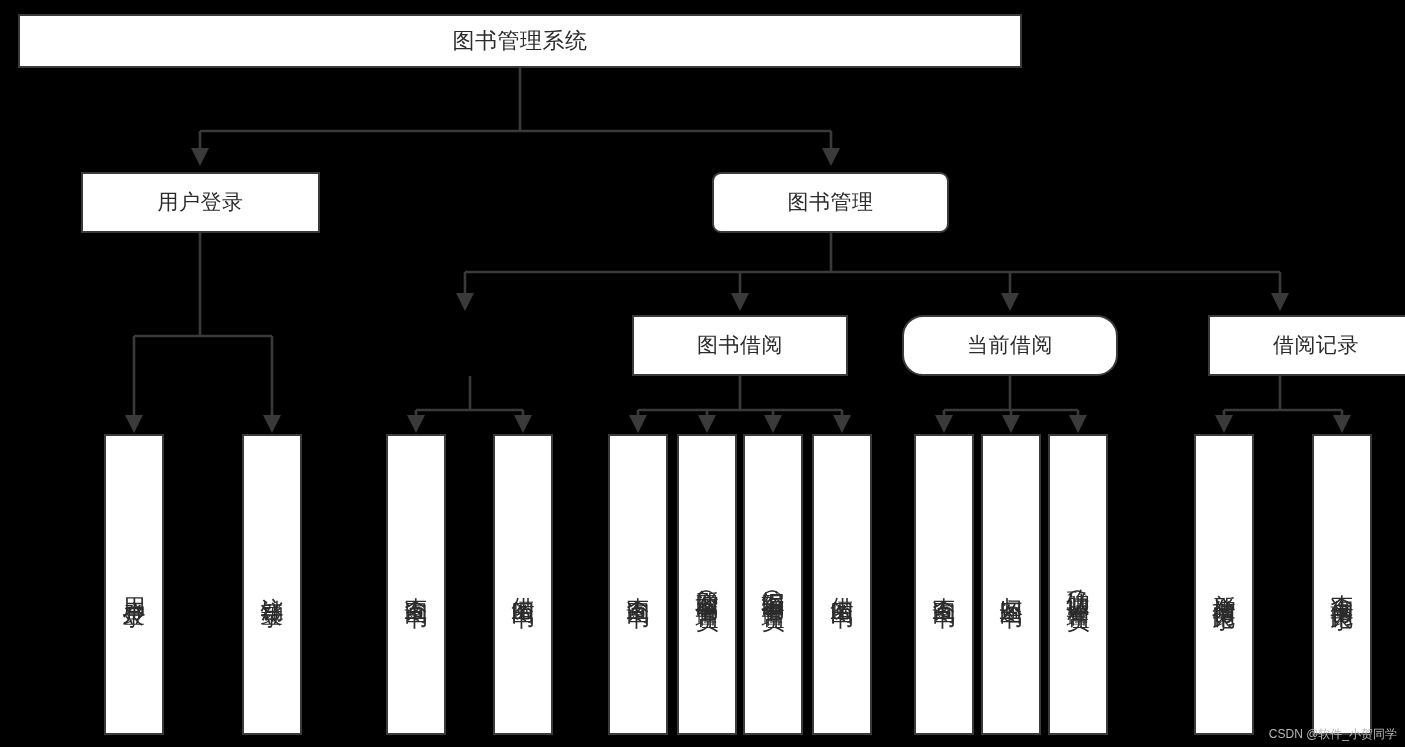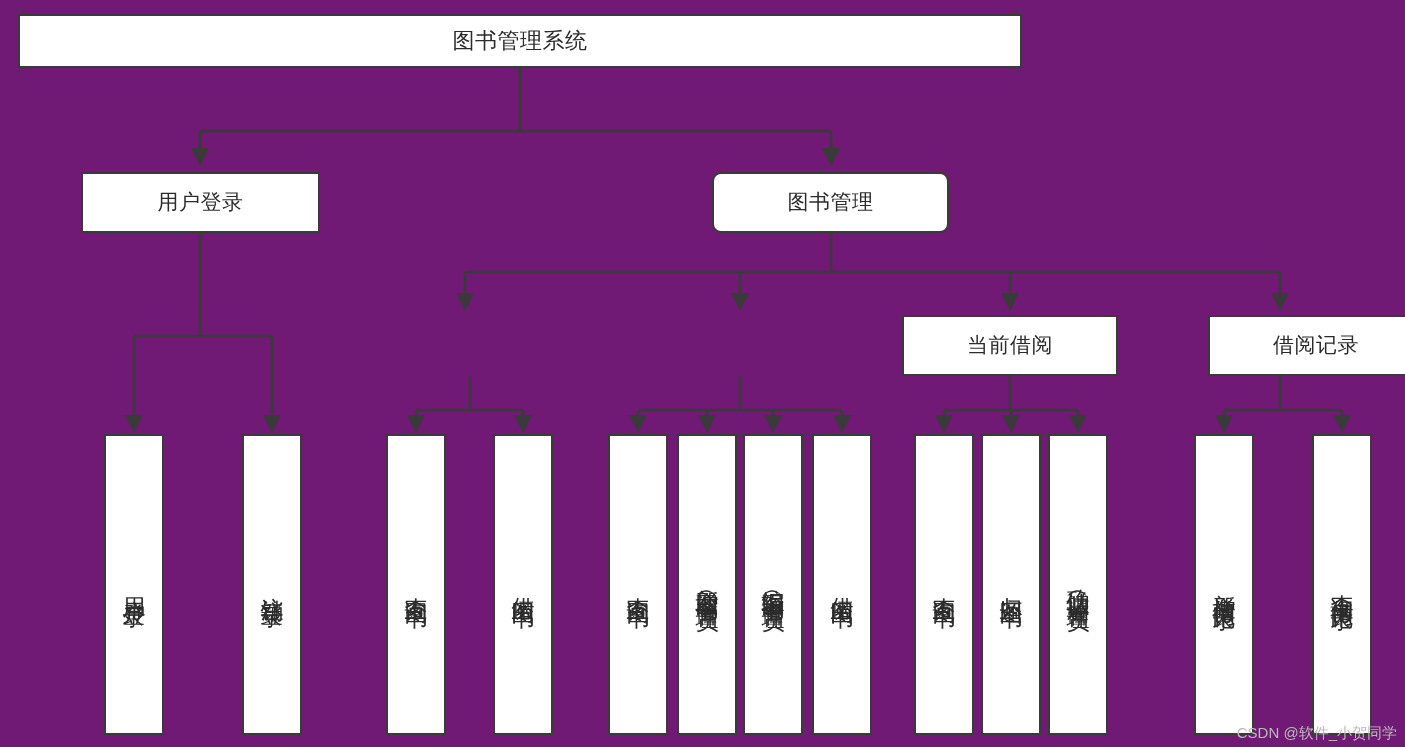--- a/index.html
+++ b/index.html
@@ -8,21 +8,21 @@
     padding: 0;
     background: #ffffff;
   }
   body {
     font-family: "Liberation Sans", "DejaVu Sans", sans-serif;
   }
   #canvas {
     position: relative;
     width: 1405px;
     height: 747px;
-    background: #701a75;
+    background: #000000;
     overflow: hidden;
   }
   #edges {
     position: absolute;
     left: 0;
     top: 0;
     width: 1405px;
     height: 747px;
     pointer-events: none;
   }
@@ -61,21 +61,21 @@
     text-orientation: upright;
     font-size: 23px;
     line-height: 1.18;
     letter-spacing: 3px;
     max-height: 272px;
   }
   .watermark {
     position: absolute;
     right: 8px;
     bottom: 4px;
-    font-size: 15px;
+    font-size: 12px;
     color: #b9b9b9;
     white-space: nowrap;
     z-index: 5;
     font-family: "Liberation Sans", "DejaVu Sans", sans-serif;
   }
 </style>
 </head>
 <body>
 
 <div id="canvas">
@@ -134,21 +134,24 @@
     <span class="label">图书管理系统</span>
   </div>
 
   <div class="node horiz" style="left:81px; top:172px; width:239px; height:61px;">
     <span class="label">用户登录</span>
   </div>
   <div class="node horiz" style="left:712px; top:172px; width:237px; height:61px;border-radius:9px;">
     <span class="label">图书管理</span>
   </div>
 
-  <div class="node horiz" style="left:902px; top:315px; width:216px; height:61px;">
+  <div class="node horiz" style="left:632px; top:315px; width:216px; height:61px;">
+    <span class="label">图书借阅</span>
+  </div>
+  <div class="node horiz" style="left:902px; top:315px; width:216px; height:61px;border-radius:21px;">
     <span class="label">当前借阅</span>
   </div>
   <div class="node horiz" style="left:1208px; top:315px; width:216px; height:61px;">
     <span class="label">借阅记录</span>
   </div>
 
   <div class="node vert" style="left:104px; top:434px; width:60px; height:301px;">
     <span class="label">用户登录</span>
   </div>
   <div class="node vert" style="left:242px; top:434px; width:60px; height:301px;">

